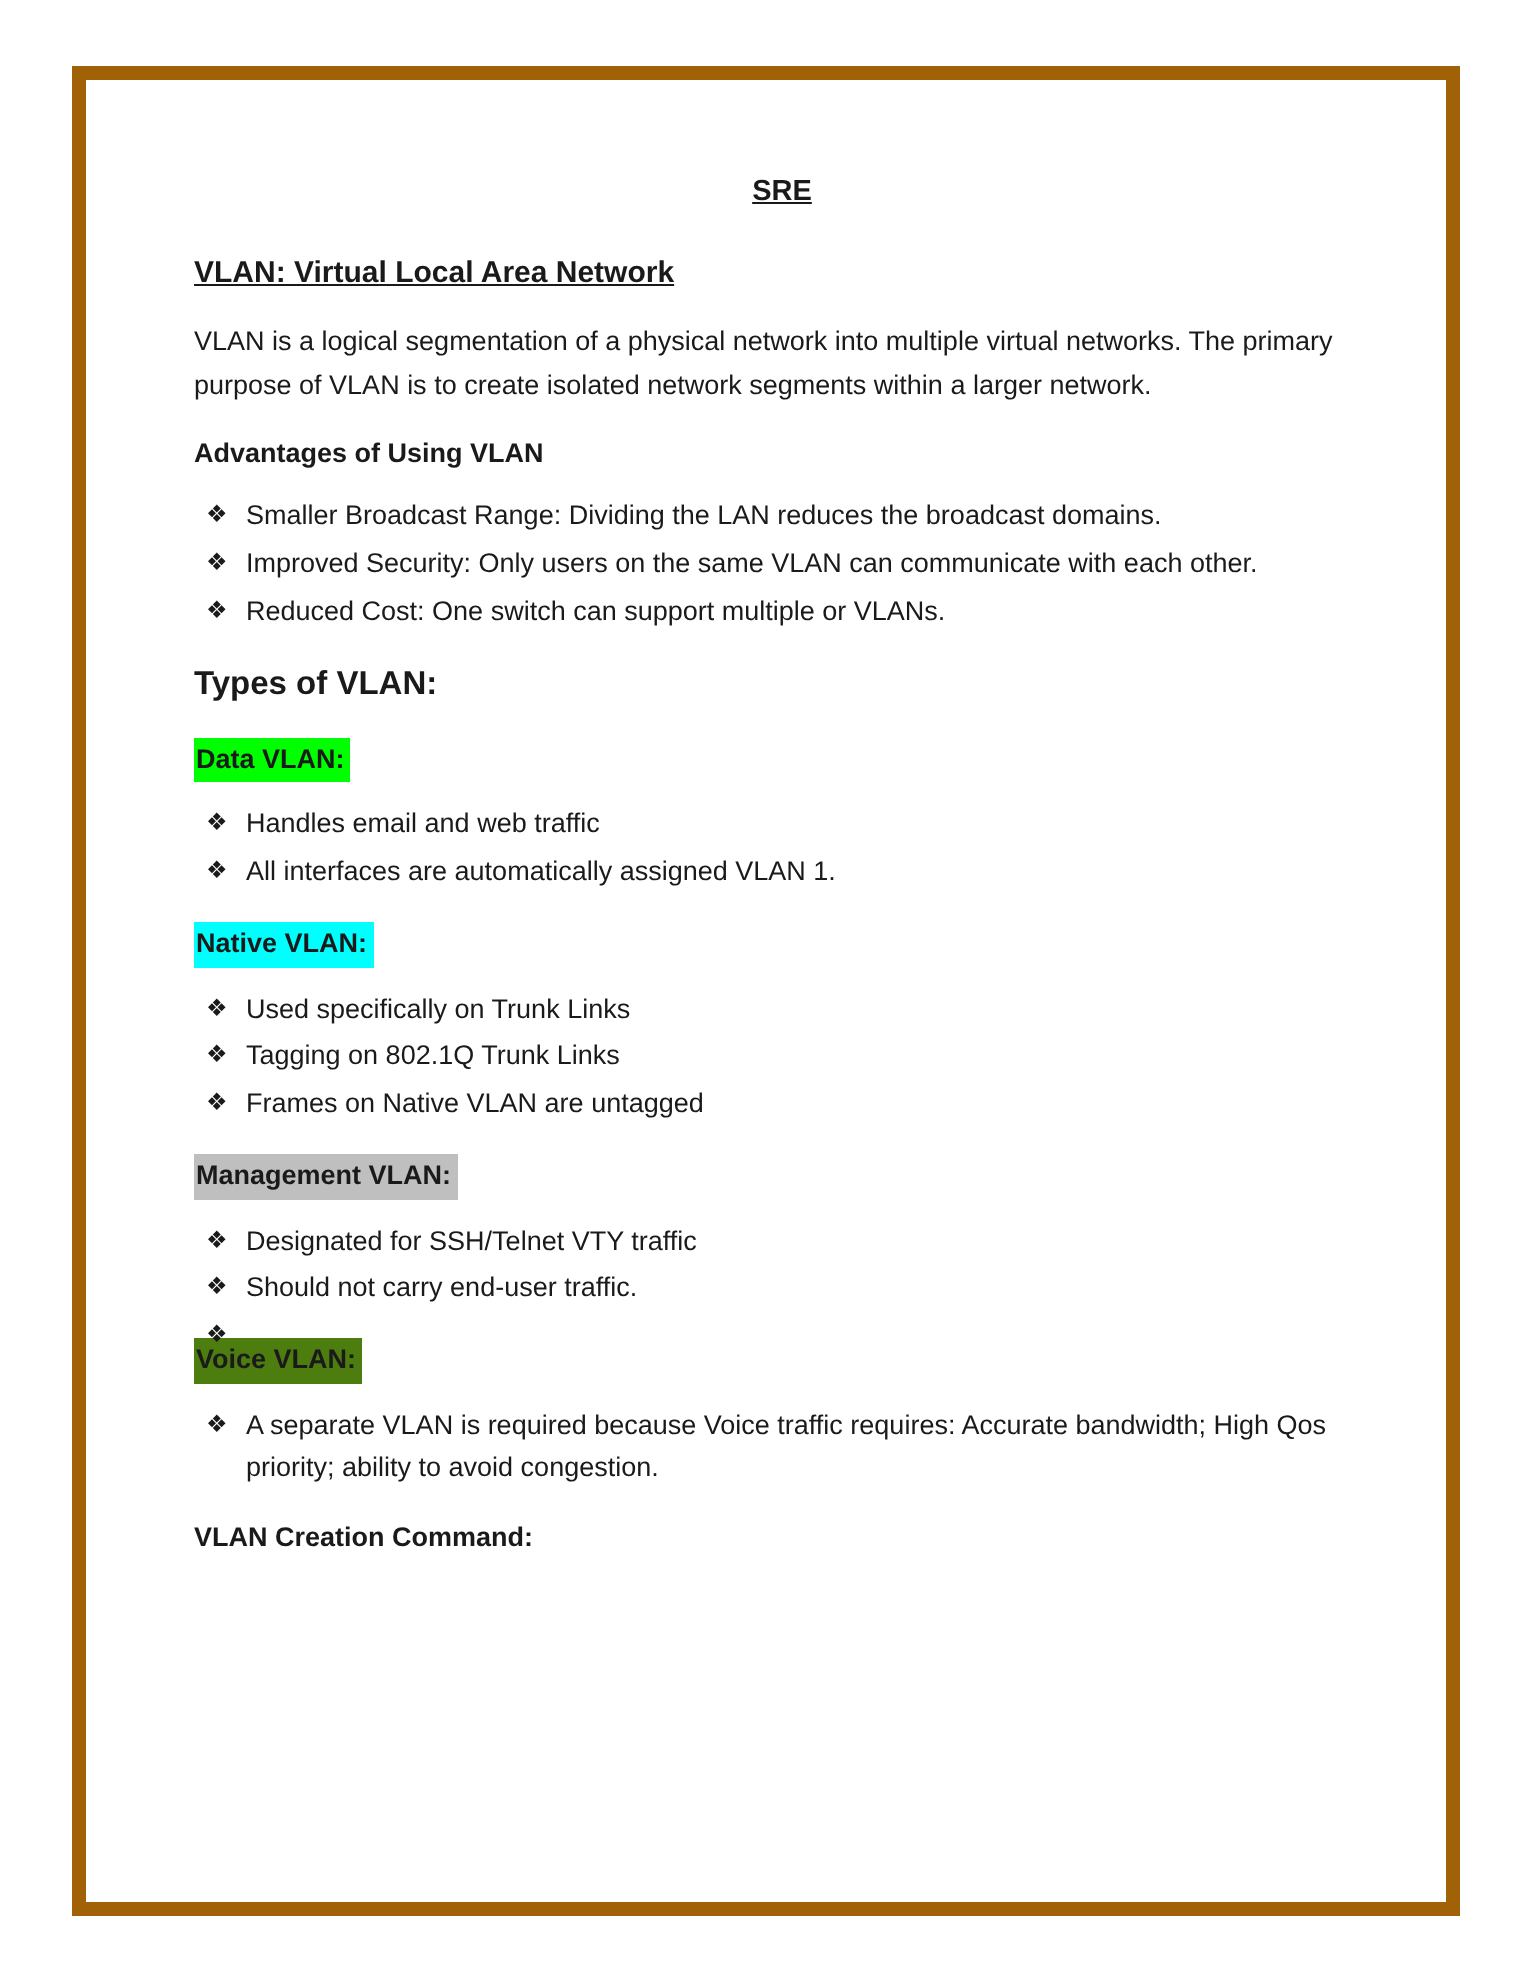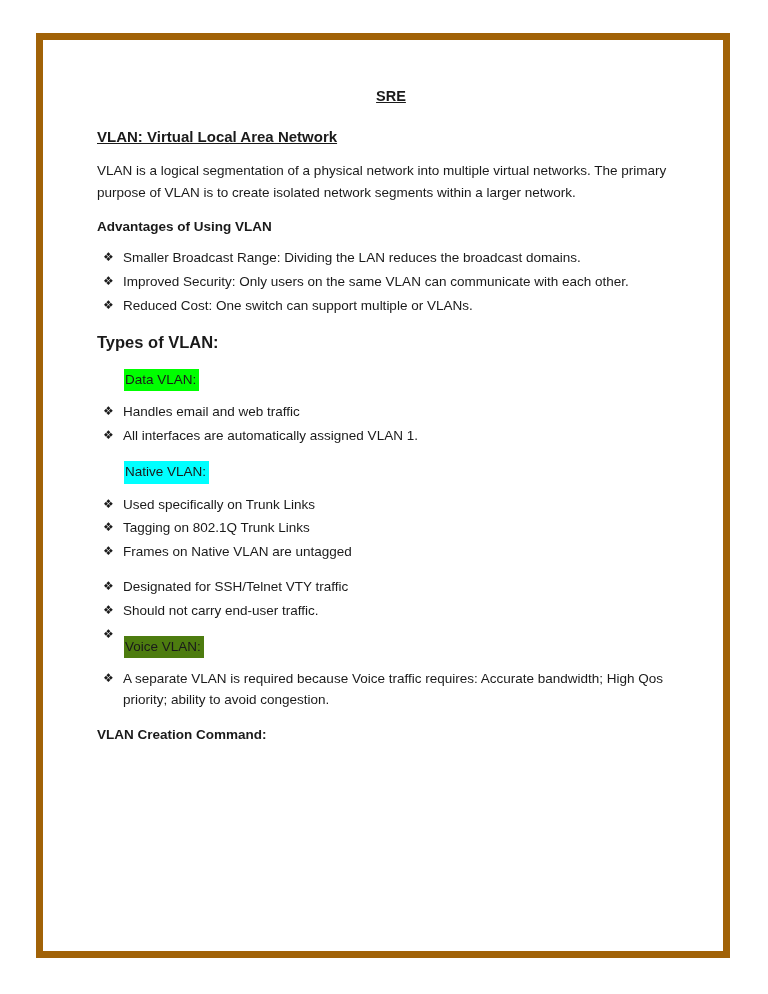--- a/index.html
+++ b/index.html
@@ -59,24 +59,23 @@
   .types-heading {
     font-weight: bold;
     font-size: 16.5px;
     margin: 4px 0 14px 0;
   }
   .hl-heading {
     margin: 0 0 11px 0;
   }
   .hl-heading .hl {
     display: inline-block;
-    font-weight: normal;
+    font-weight: bold;
     font-size: 13.5px;
     padding: 1px 3px 1px 1px;
-    margin-left: 27px;
   }
   ul.bullets {
     list-style: none;
     margin: 0 0 14px 0;
     padding: 0 0 0 6px;
   }
   ul.bullets li {
     position: relative;
     padding-left: 20px;
     margin: 0 0 3px 0;
@@ -153,20 +152,23 @@
         <li>
           <span class="glyph">❖</span>
           <span>Tagging on 802.1Q Trunk Links</span>
         </li>
         <li>
           <span class="glyph">❖</span>
           <span>Frames on Native VLAN are untagged</span>
         </li>
       </ul>
 
+      <div class="hl-heading">
+        <span class="hl" style="background-color: rgb(191, 191, 191);">Management VLAN:</span>
+      </div>
       <ul class="bullets">
         <li>
           <span class="glyph">❖</span>
           <span>Designated for SSH/Telnet VTY traffic</span>
         </li>
         <li>
           <span class="glyph">❖</span>
           <span>Should not carry end-user traffic.</span>
         </li>
         <li>

